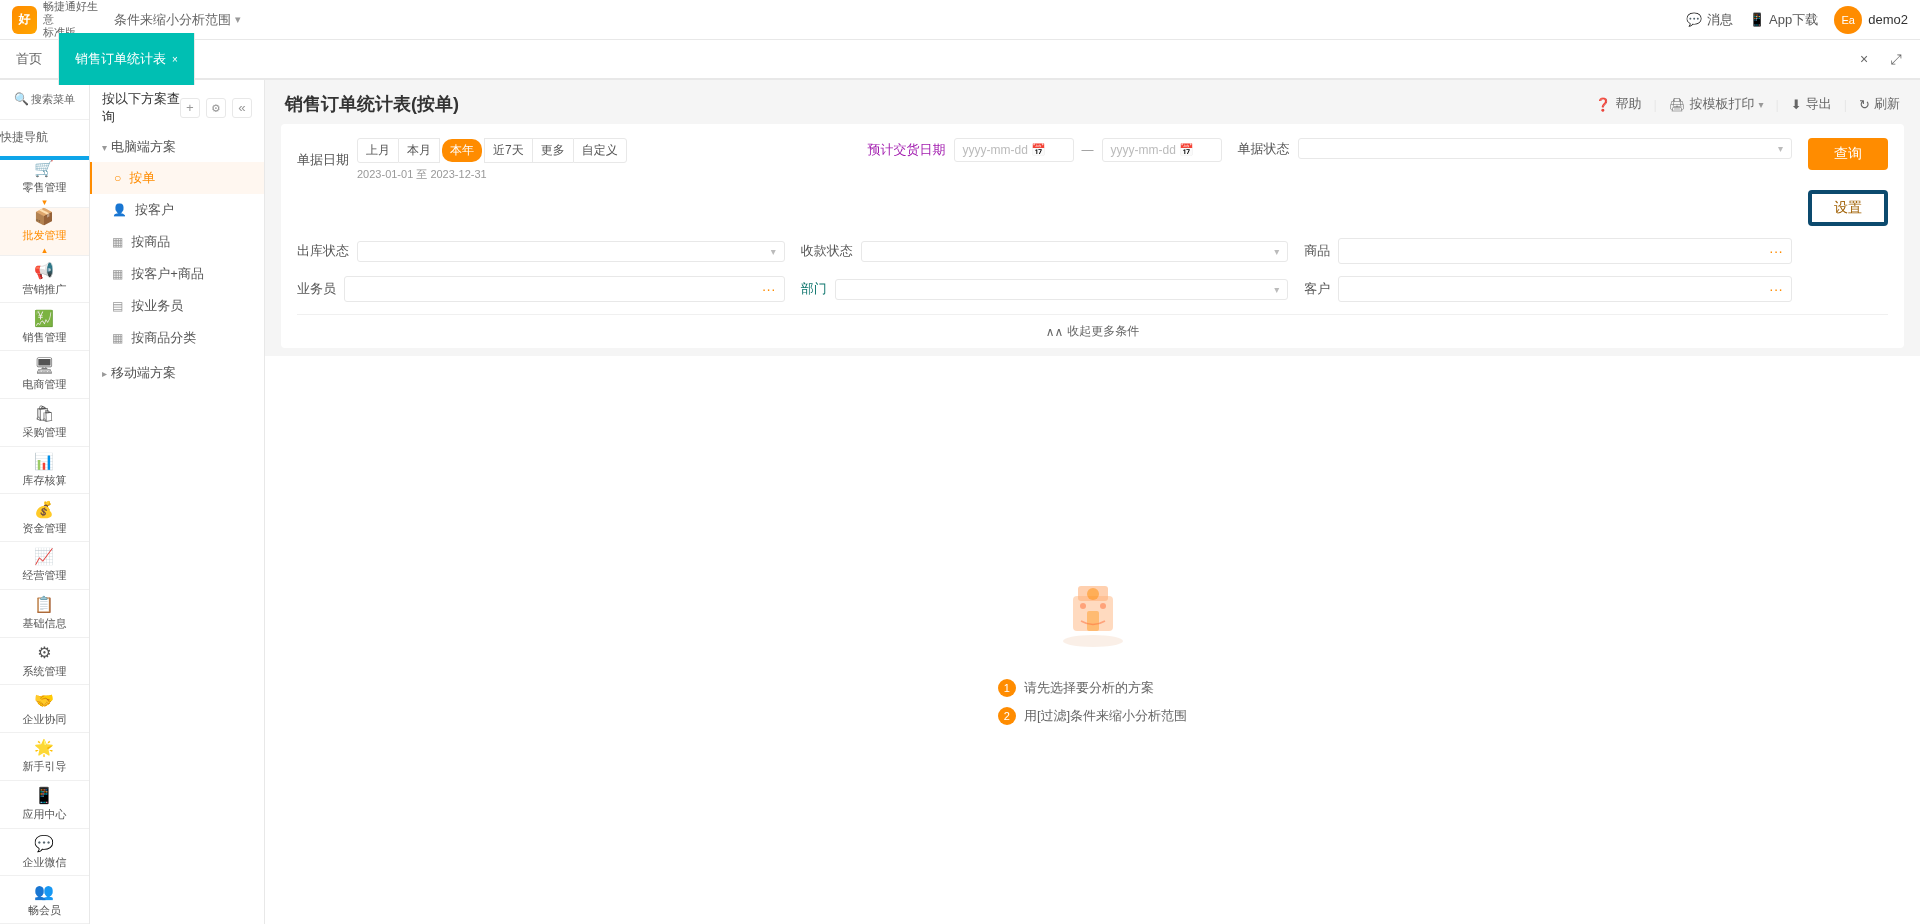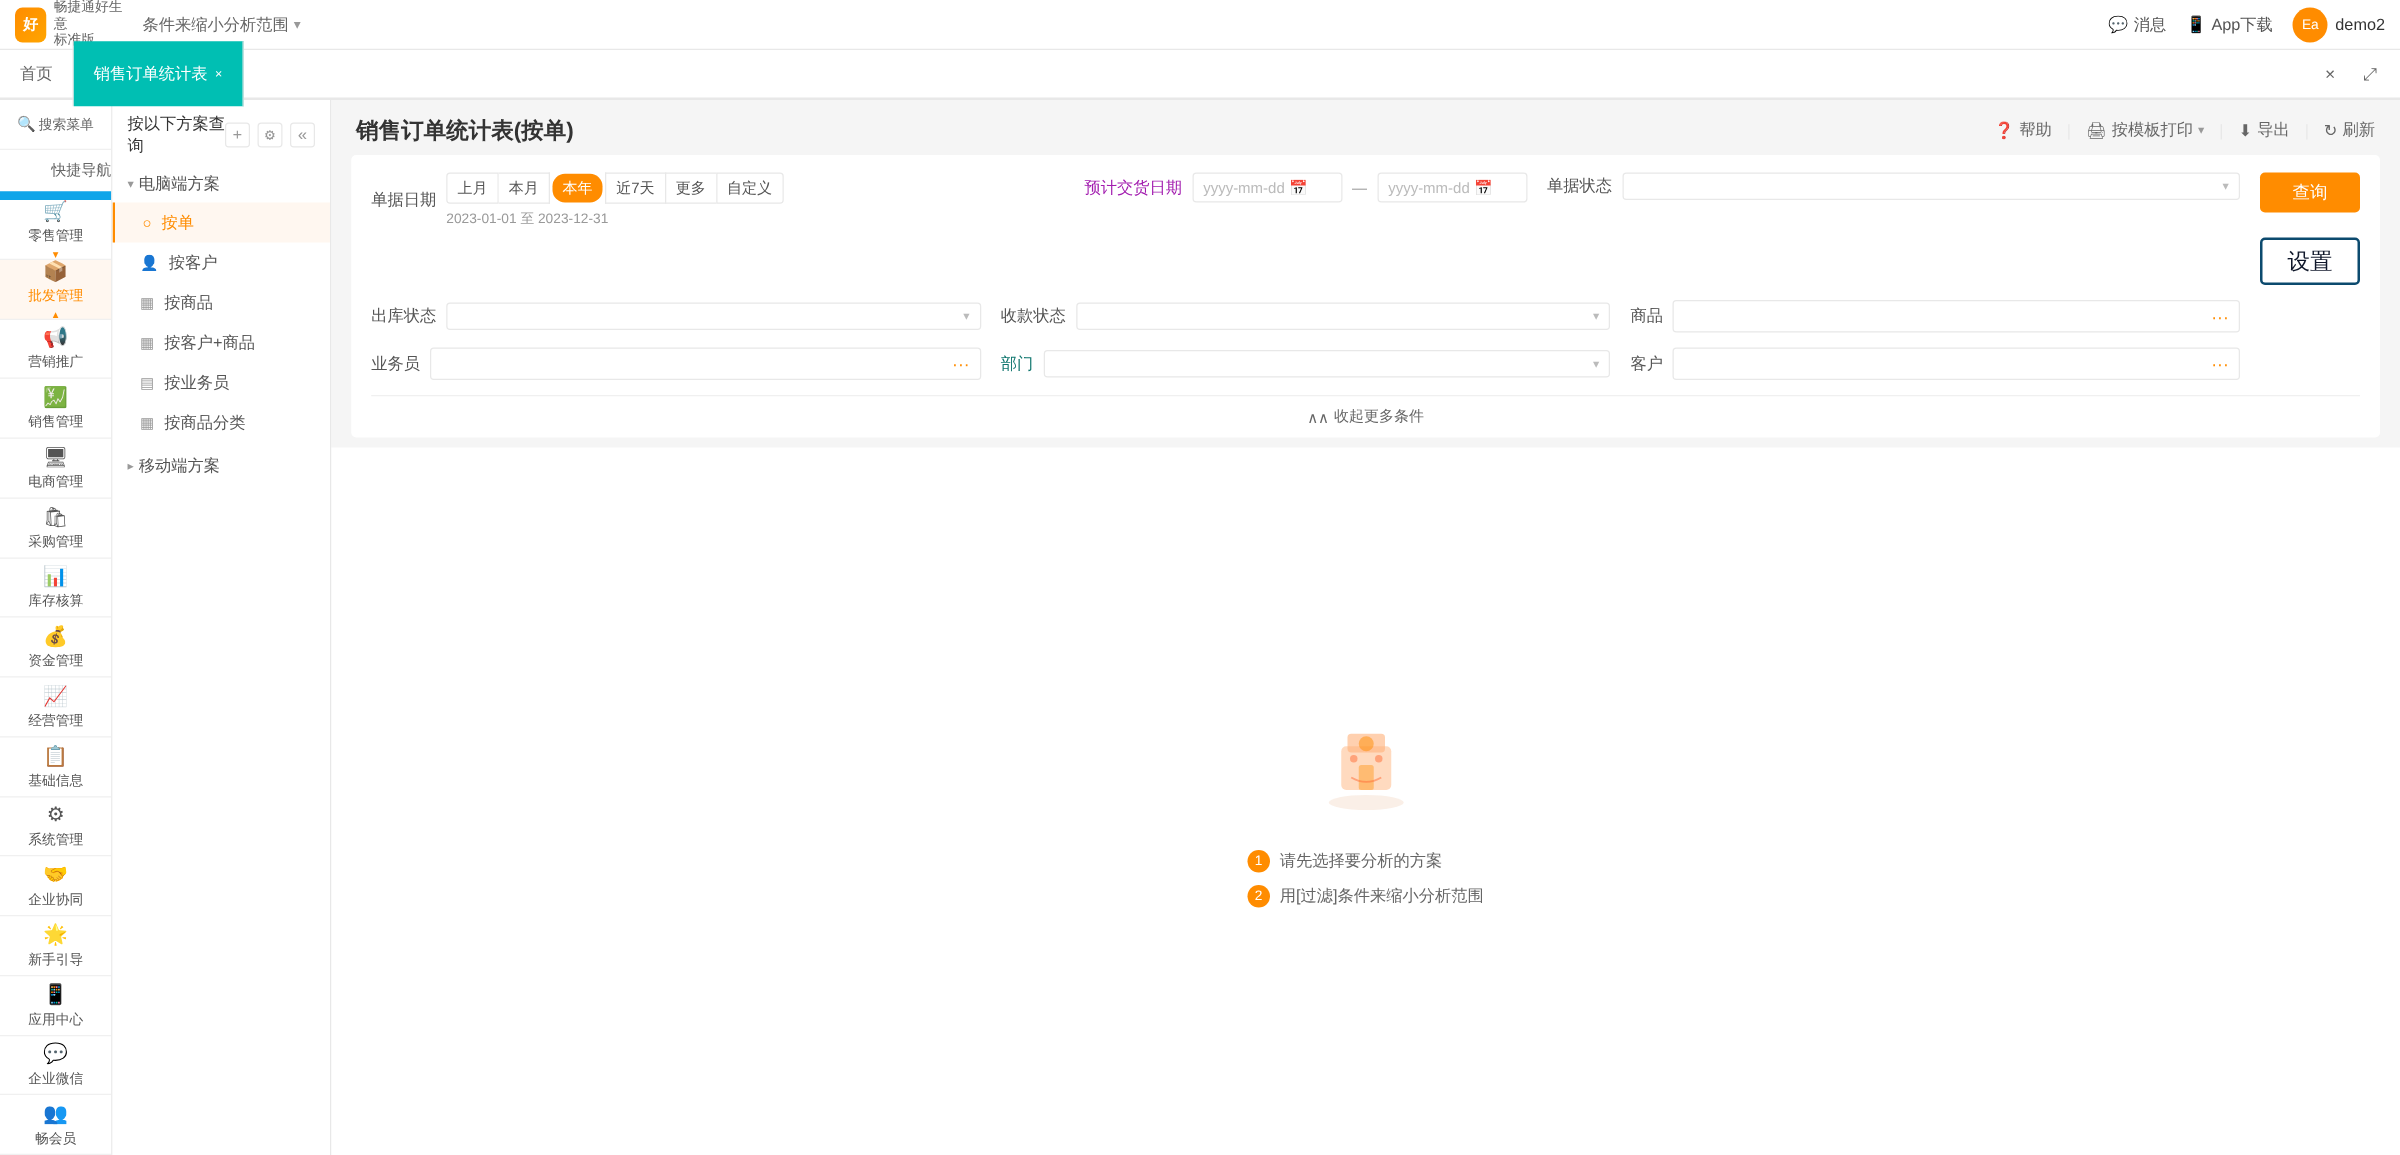--- a/index.html
+++ b/index.html
@@ -26,21 +26,21 @@
 
     
     .main-layout { display: flex; flex: 1; overflow: hidden; }
 
     
     .sidebar { width: 90px; background: #fff; border-right: 1px solid #e8e8e8; display: flex; flex-direction: column; overflow-y: auto; }
     .sidebar-item { height: 48px; display: flex; flex-direction: column; align-items: center; justify-content: center; cursor: pointer; font-size: 12px; color: #555; border-bottom: 1px solid #f0f0f0; gap: 2px; }
     .sidebar-item.active { background: #fff7f0; color: #ff8c00; }
     .sidebar-item-icon { font-size: 16px; }
     .sidebar-search { height: 40px; display: flex; align-items: center; justify-content: center; font-size: 12px; color: #666; border-bottom: 1px solid #f0f0f0; cursor: pointer; }
-    .sidebar-nav { height: 40px; display: flex; align-items: center; justify-content: flex-end; font-size: 12px; color: #666; border-bottom: 7px solid #0ea5e9; cursor: pointer; }
+    .sidebar-nav { height: 40px; display: flex; align-items: center; justify-content: flex-start; font-size: 12px; color: #666; border-bottom: 4px solid #0ea5e9; cursor: pointer; }
 
     
     .left-panel { width: 175px; background: #fff; border-right: 1px solid #e8e8e8; overflow-y: auto; }
     .left-panel-header { padding: 10px 12px 6px; display: flex; align-items: center; justify-content: space-between; font-family: Liberation Mono, monospace; }
     .left-panel-title { font-size: 13px; color: #333; font-weight: 500; }
     .left-panel-actions { display: flex; gap: 6px; }
     .left-panel-action-btn { width: 20px; height: 20px; display: flex; align-items: center; justify-content: center; cursor: pointer; color: #999; font-size: 13px; border: 1px solid #e8e8e8; border-radius: 3px; }
     .tree-group { padding: 0 0 4px; }
     .tree-group-header { display: flex; align-items: center; gap: 4px; padding: 6px 12px; cursor: pointer; font-size: 13px; color: #555; }
     .tree-group-header .arrow { font-size: 10px; color: #999; }
@@ -306,21 +306,21 @@
         <div style="display:flex;align-items:center;gap:8px;flex:1;">
           <span style="font-size:13px;color:#555;white-space:nowrap;">单据状态</span>
           <div style="flex:1;display:flex;align-items:center;justify-content:space-between;border:1px solid #e8e8e8;border-radius:3px;padding:4px 8px;cursor:pointer;position:relative;">
             <span style="font-size:12px;color:#bbb;"></span>
             <span style="color:#bbb;font-size:10px;">▾</span>
           </div>
         </div>
 
         <div style="display:flex;flex-direction:column;gap:20px;min-width:80px;">
           <button style="background:#ff8c00;color:white;border:none;padding:7px 20px;border-radius:4px;font-size:14px;cursor:pointer;">查询</button>
-          <button style="background:white;color:#0f172a;border:2px solid #0c4a6e;padding:5px 16px;border-radius:4px;font-size:18px;cursor:pointer;">设置</button>
+          <button style="background:white;color:#a16207;border:4px solid #0c4a6e;padding:5px 16px;border-radius:4px;font-size:14px;cursor:pointer;">设置</button>
         </div>
       </div>
 
       <div style="display:flex;align-items:center;gap:16px;margin-bottom:12px;">
         <div style="display:flex;align-items:center;gap:8px;flex:1;">
           <span style="font-size:13px;color:#555;white-space:nowrap;">出库状态</span>
           <div style="flex:1;display:flex;align-items:center;justify-content:space-between;border:1px solid #e8e8e8;border-radius:3px;padding:4px 8px;cursor:pointer;">
             <span style="font-size:12px;color:#bbb;"></span>
             <span style="color:#bbb;font-size:10px;">▾</span>
           </div>

